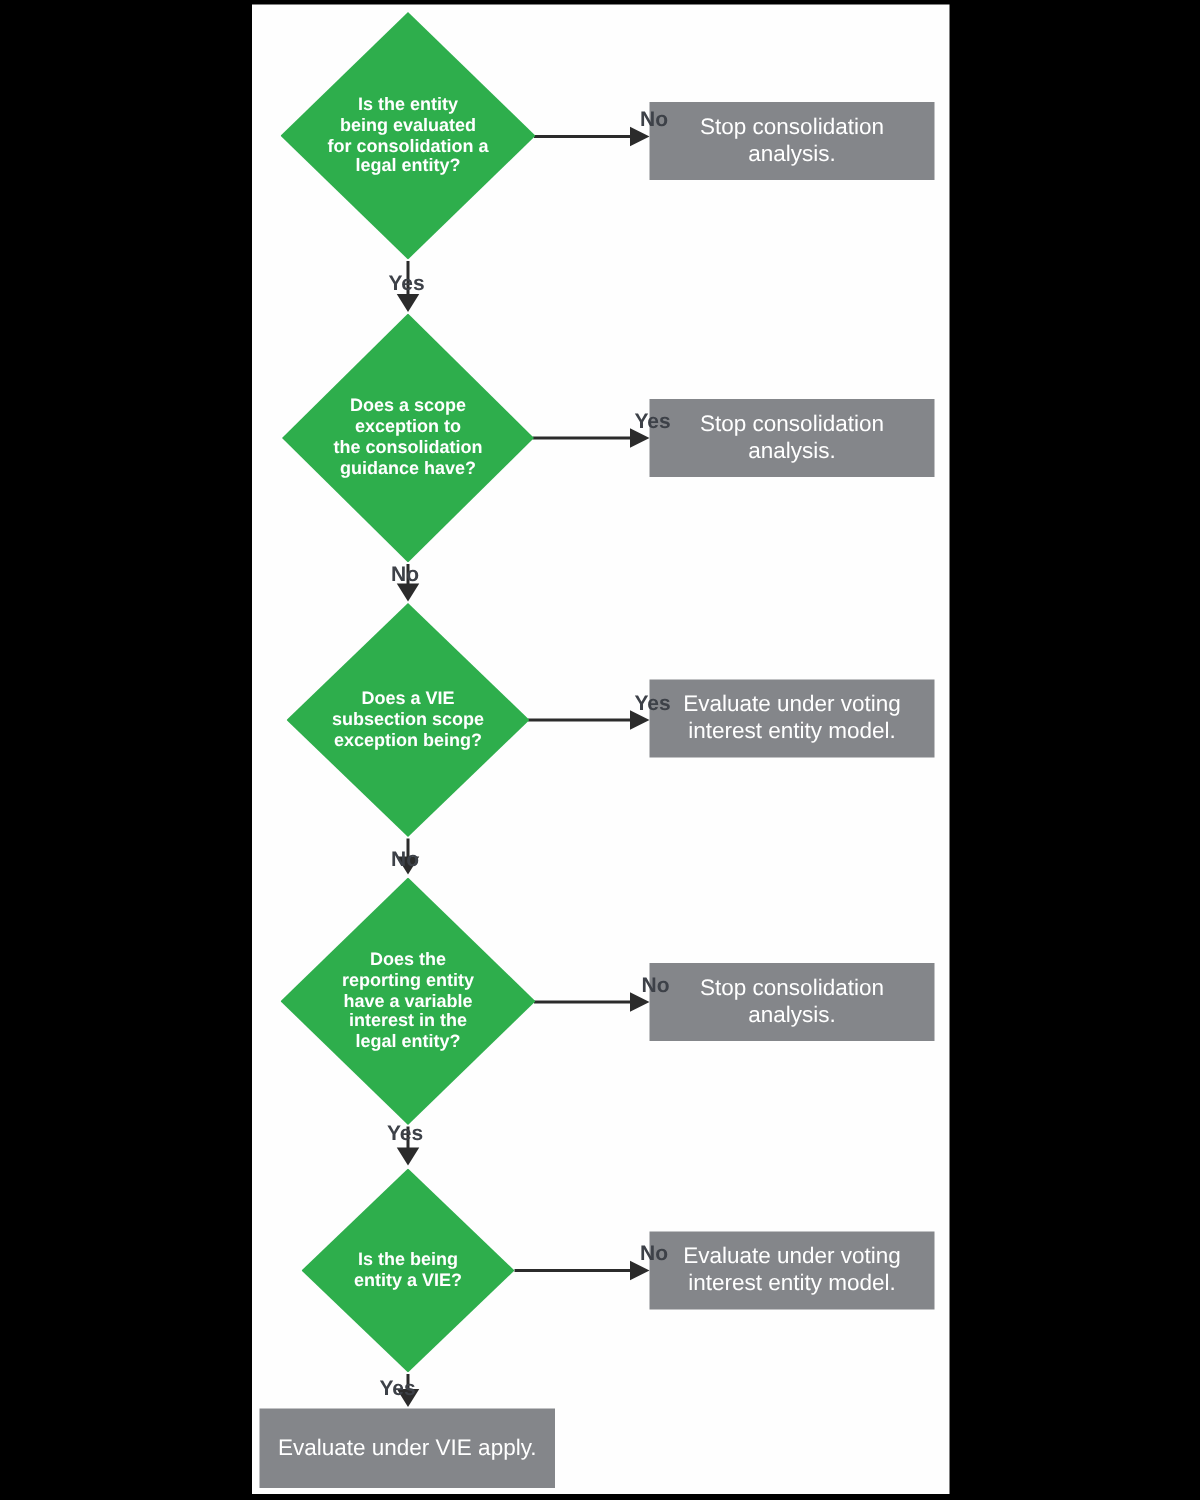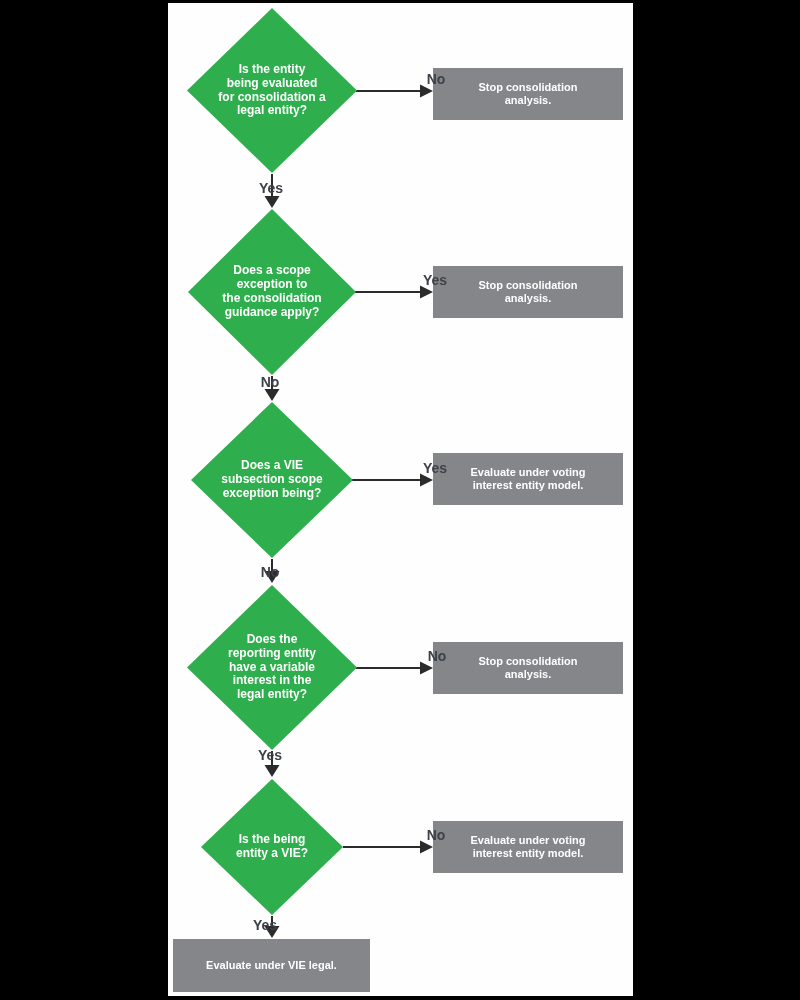--- a/index.html
+++ b/index.html
@@ -59,22 +59,22 @@
     height: 52px;
     background: var(--box, #84868a);
     display: flex;
     align-items: center;
     justify-content: center;
     text-align: center;
   }
   .btext {
     white-space: pre-line;
     color: var(--node_text, #fff);
-    font-weight: bold;
-    font-size: 11px;
+    font-weight: normal;
+    font-size: 15px;
     line-height: 1.2;
   }
   .d1 { left: 187px; top: 8px;   width: 170px; height: 165px; }
   .d2 { left: 188px; top: 209px; width: 168px; height: 166px; }
   .d3 { left: 191px; top: 402px; width: 162px; height: 156px; }
   .d4 { left: 187px; top: 585px; width: 170px; height: 165px; }
   .d5 { left: 201px; top: 779px; width: 142px; height: 136px; }
   .b1 { top: 68px; }
   .b2 { top: 266px; }
   .b3 { top: 453px; }
@@ -155,21 +155,21 @@
   <div class="diamond d1">
     <span class="dtext">Is the entity
 being evaluated
 for consolidation a
 legal entity?</span>
   </div>
   <div class="diamond d2">
     <span class="dtext">Does a scope
 exception to
 the consolidation
-guidance apply?</span>
+guidance have?</span>
   </div>
   <div class="diamond d3">
     <span class="dtext">Does a VIE
 subsection scope
 exception being?</span>
   </div>
   <div class="diamond d4">
     <span class="dtext">Does the
 reporting entity
 have a variable
@@ -196,21 +196,21 @@
   <div class="obox b4">
     <span class="btext">Stop consolidation
 analysis.</span>
   </div>
   <div class="obox b5">
     <span class="btext">Evaluate under voting
 interest entity model.</span>
   </div>
 
   <div class="obox final">
-    <span class="btext">Evaluate under VIE legal.</span>
+    <span class="btext">Evaluate under VIE apply.</span>
   </div>
 
   <span class="lbl s1">No</span>
   <span class="lbl s2">Yes</span>
   <span class="lbl s3">Yes</span>
   <span class="lbl s4">No</span>
   <span class="lbl s5">No</span>
 
   <span class="lbl w1">Yes</span>
   <span class="lbl w2">No</span>

